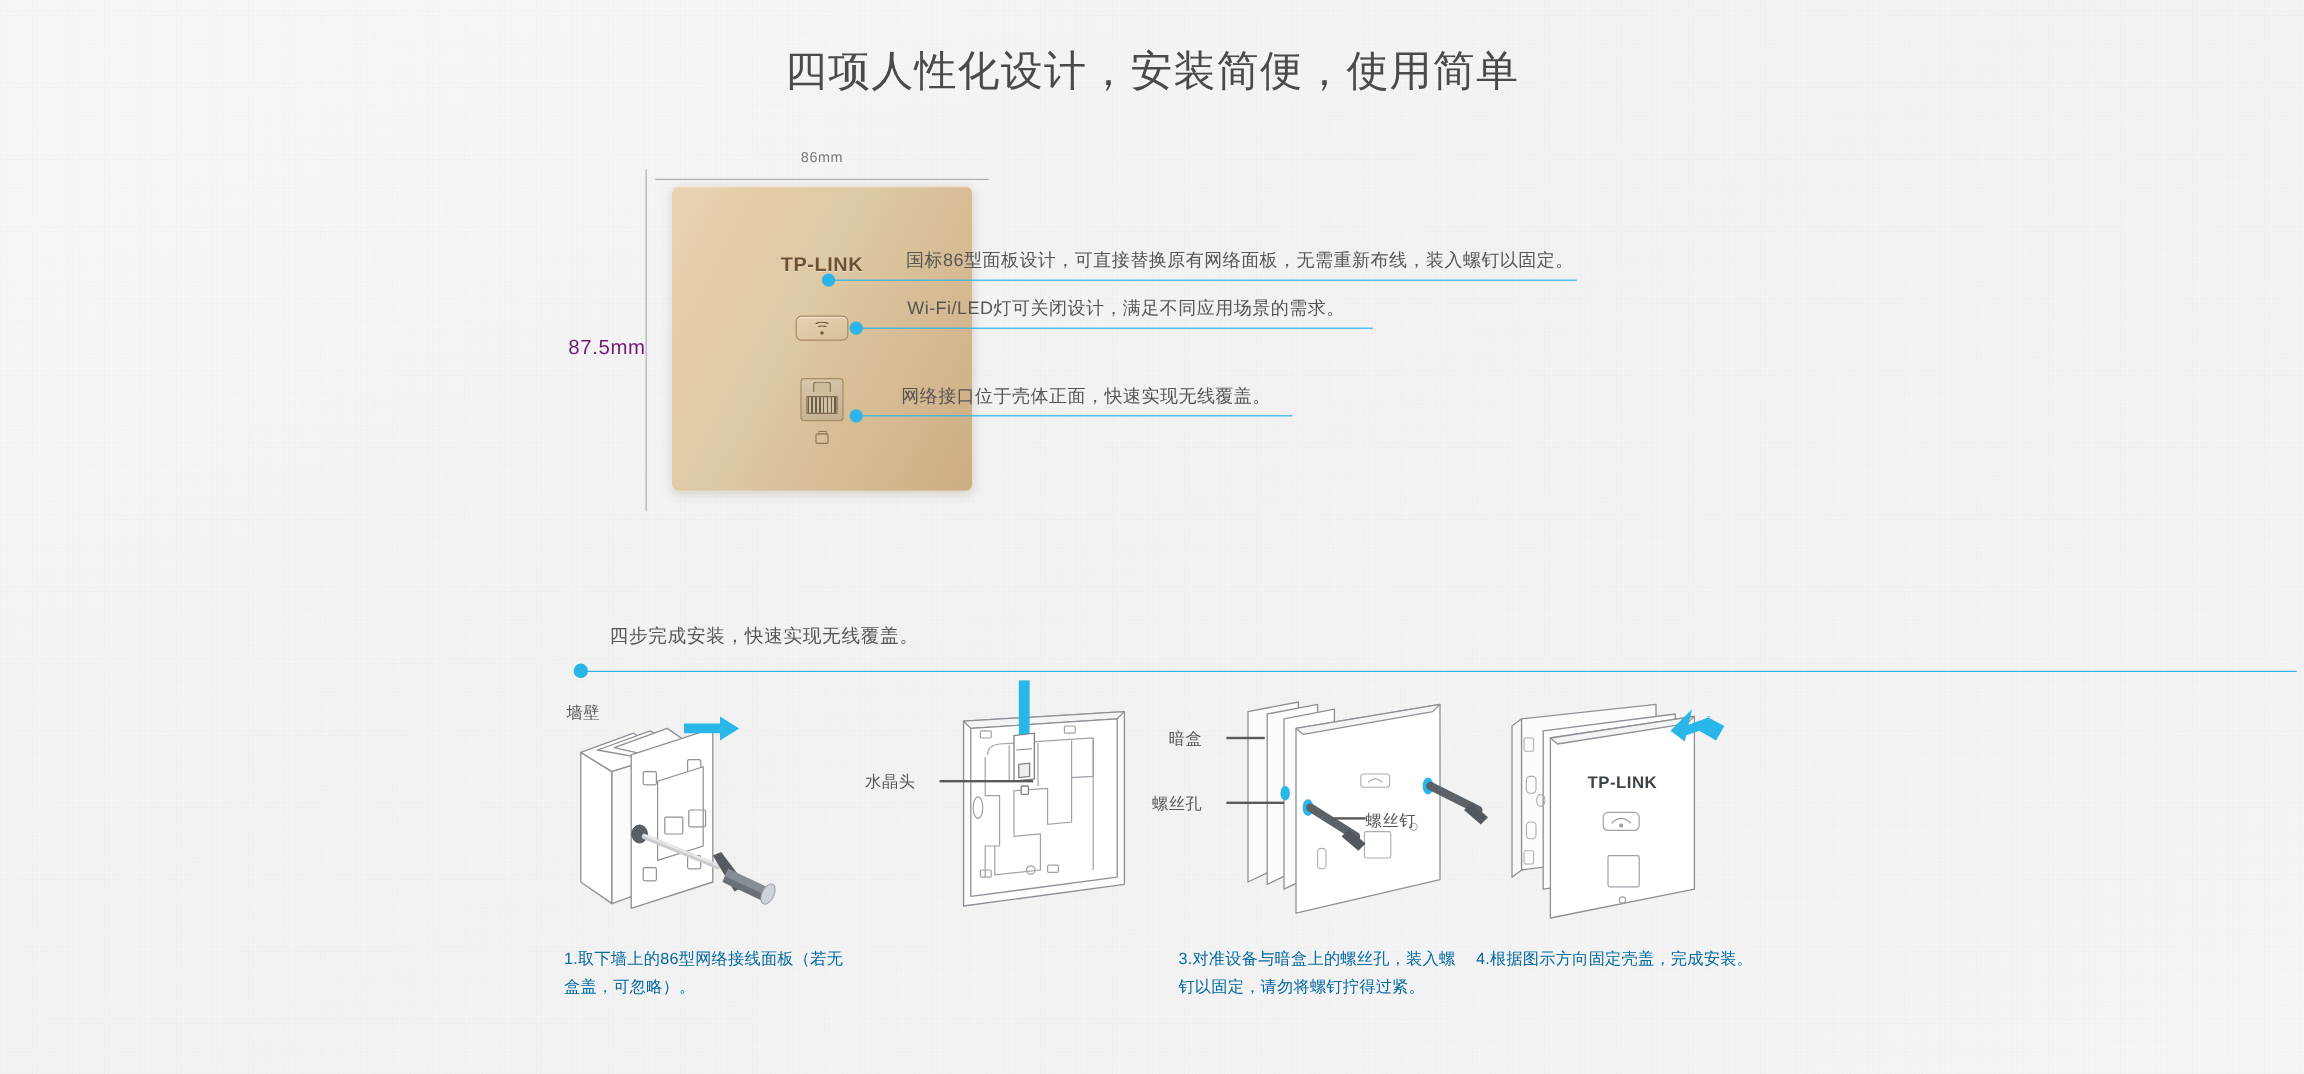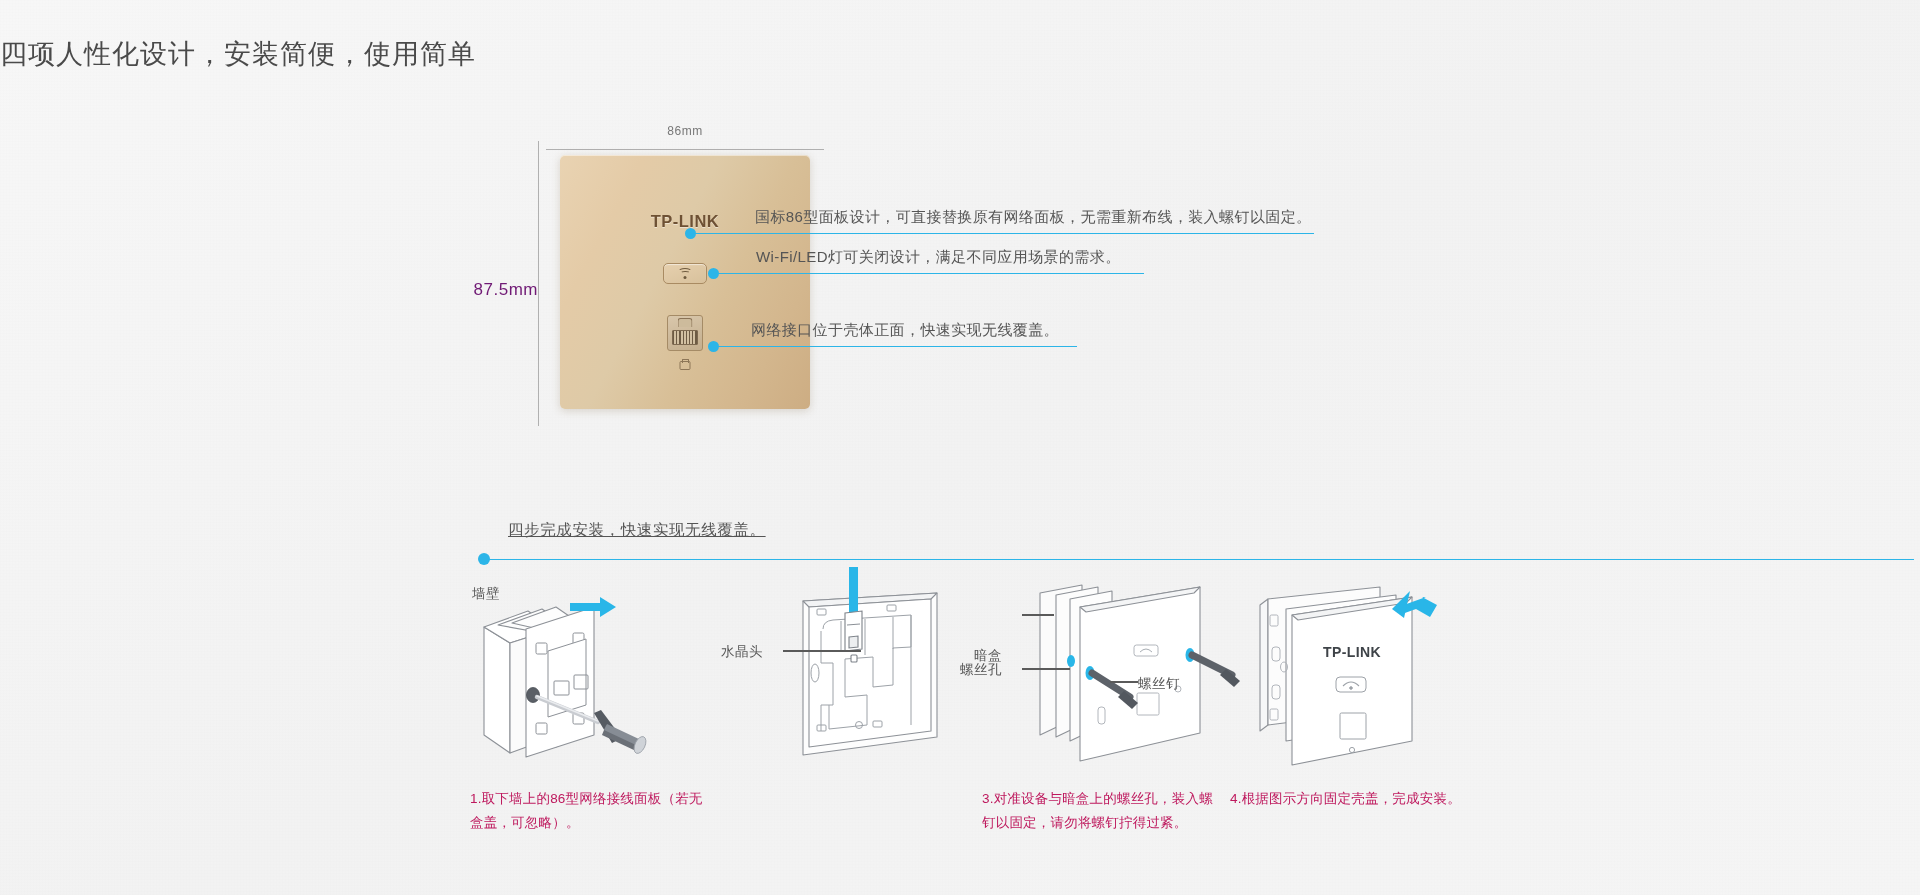--- a/index.html
+++ b/index.html
@@ -27,22 +27,22 @@
   }
 
   .page { position: relative; z-index: 1; width: 1920px; height: 895px; }
 
   
   .main-title {
     position: absolute;
     top: 36px;
     left: 0;
     width: 1920px;
-    text-align: left;
-    font-size: 27px;
+    text-align: center;
+    font-size: 35px;
     color: #4a4a4a;
     letter-spacing: 1px;
     font-weight: 400;
   }
 
   
   .device-area { position: absolute; top: 155px; left: 560px; }
 
   .dim-top-label {
     position: absolute;
@@ -217,33 +217,32 @@
     position: absolute; left: 6px; top: 5.5px;
     width: 1430px; height: 1.5px;
     background: #2cb5e8;
   }
   .install-header .htext {
     position: absolute; left: 30px; bottom: 12px;
     white-space: nowrap;
     font-size: 15.5px;
     color: #555;
     letter-spacing: .6px;
-    text-decoration: underline;
   }
 
   .steps { position: absolute; top: 585px; left: 470px; width: 1440px; }
   .step { position: absolute; top: 0; width: 300px; }
   .step-art { position: relative; width: 300px; height: 190px; }
   .step-caption {
     position: absolute;
     top: 202px; left: 0;
     width: 240px;
     font-size: 13.5px;
     line-height: 1.75;
-    color: #be185d;
+    color: #0369a1;
     letter-spacing: .2px;
   }
 
   .art-label {
     position: absolute;
     font-size: 13.5px;
     color: #555;
     letter-spacing: .5px;
     white-space: nowrap;
   }
@@ -387,21 +386,21 @@
             <path d="M124,52 L133,51 L133,62 L124,63 Z" fill="#eceef0"></path>
             <path d="M122,40 L135,39" stroke-width="0.9"></path>
             <rect x="126" y="70" width="6" height="7" rx="1" fill="#ffffff"></rect>
           </g>
         </svg>
       </div>
     </div>
 
     <div class="step" style="left:512px;">
       <div class="step-art">
-        <span class="art-label" style="left:-8px; top:22px;margin-top:40px;">暗盒</span>
+        <span class="art-label" style="left:-8px; top:22px;">暗盒</span>
         <span class="art-leader" style="left:40px; top:29px; width:32px;"></span>
 
         <span class="art-label" style="left:-22px; top:76px;">螺丝孔</span>
         <span class="art-leader" style="left:40px; top:83px; width:48px;"></span>
 
         <span class="art-label" style="left:156px; top:90px;">螺丝钉</span>
         <span class="art-leader" style="left:128px; top:96px; width:28px;"></span>
 
         <svg width="300" height="190" viewBox="0 0 300 190">
           <g fill="#ffffff" stroke="#8d9197" stroke-width="1.1" stroke-linejoin="round">

